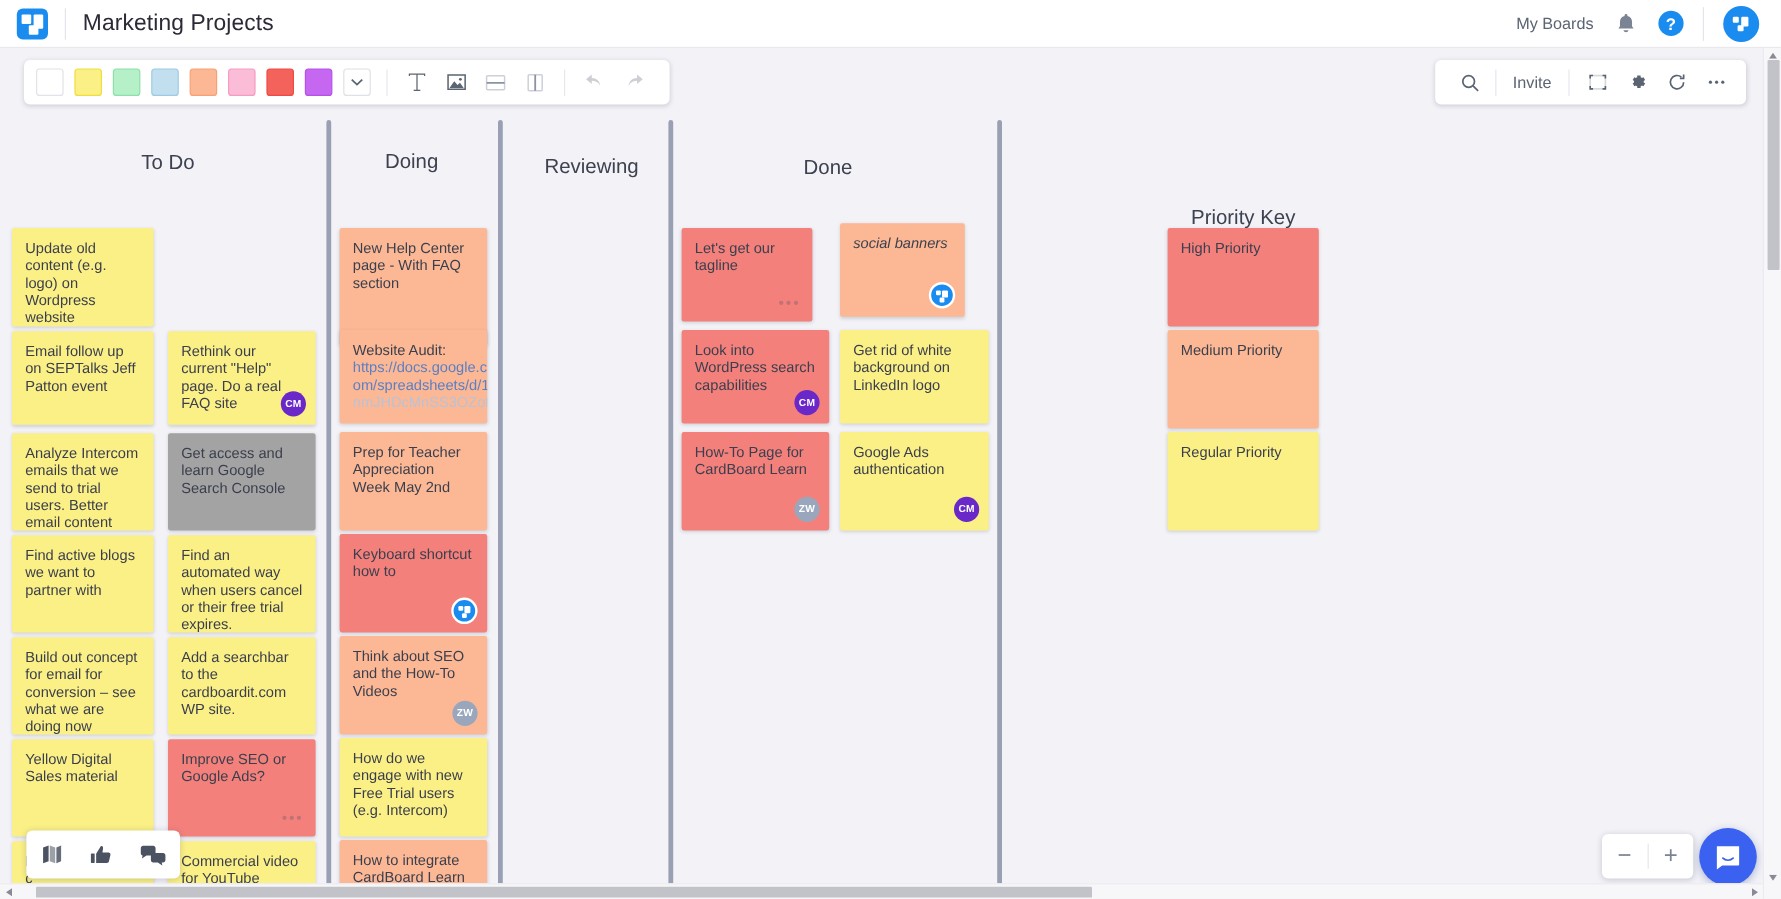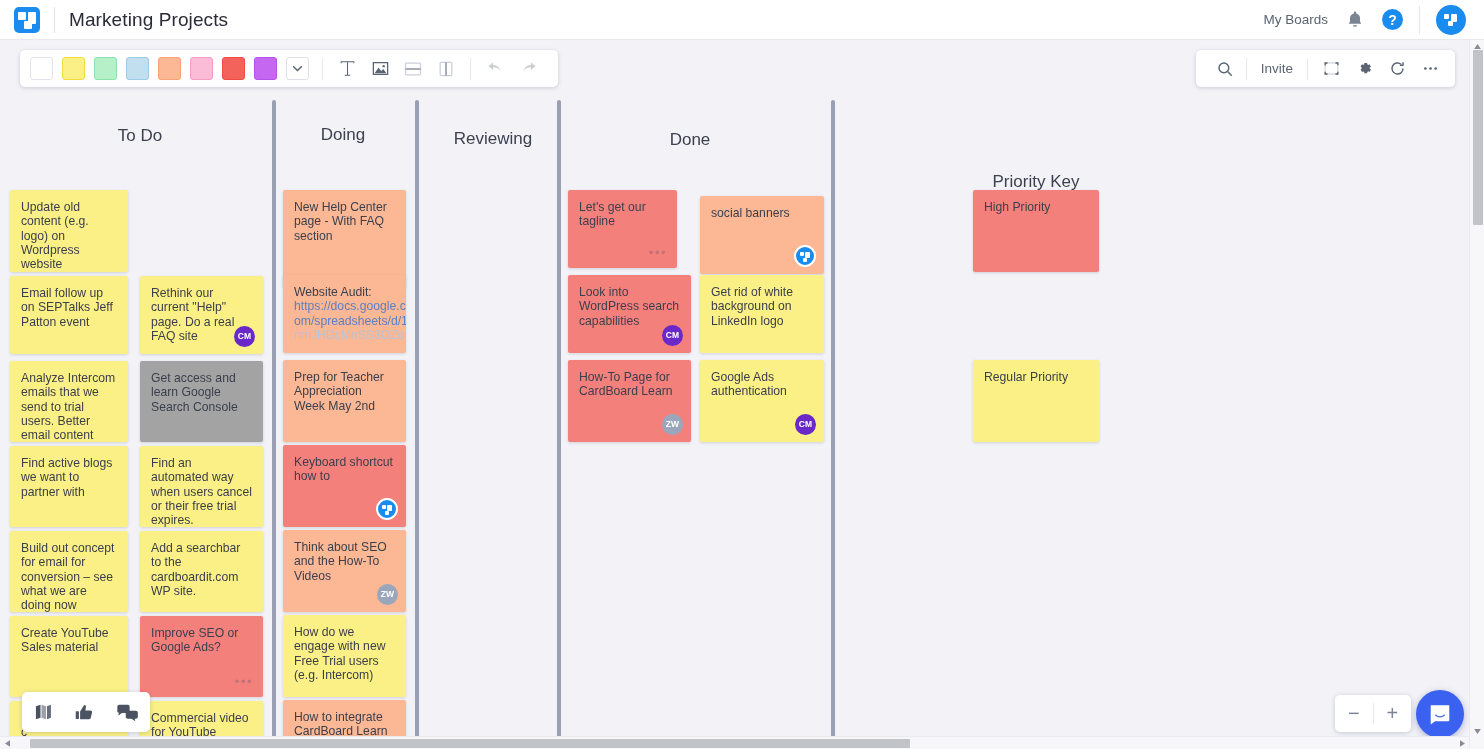--- a/index.html
+++ b/index.html
@@ -357,21 +357,21 @@
   <div class="card" style="left:140px;top:346px;width:123px;height:81px;background:#fbf086;">
     <span class="ctext">Find an automated way when users cancel or their free trial expires.</span>
   </div>
   <div class="card" style="left:10px;top:431px;width:118px;height:81px;background:#fbf086;">
     <span class="ctext">Build out concept for email for conversion – see what we are doing now</span>
   </div>
   <div class="card" style="left:140px;top:431px;width:123px;height:81px;background:#fbf086;">
     <span class="ctext">Add a searchbar to the cardboardit.com WP site.</span>
   </div>
   <div class="card" style="left:10px;top:516px;width:118px;height:81px;background:#fbf086;">
-    <span class="ctext">Create YouTube Sales material</span>
+    <span class="ctext">Yellow Digital Sales material</span>
   </div>
   <div class="card" style="left:140px;top:516px;width:123px;height:81px;background:#f4807c;">
     <span class="ctext">Improve SEO or Google Ads?</span>
     <span class="dots">•••</span>
   </div>
   <div class="card" style="left:10px;top:601px;width:118px;height:81px;background:#fbf086;">
     <span class="ctext">F
 c</span>
   </div>
   <div class="card" style="left:140px;top:601px;width:123px;height:81px;background:#fbf086;">
@@ -406,21 +406,21 @@
     <span class="ctext">How do we engage with new Free Trial users (e.g. Intercom)</span>
   </div>
   <div class="card" style="left:283px;top:600px;width:123px;height:82px;background:#fcb894;">
     <span class="ctext">How to integrate CardBoard Learn and</span>
   </div>
 
   <div class="card" style="left:568px;top:90px;width:109px;height:78px;background:#f4807c;">
     <span class="ctext">Let's get our tagline</span>
     <span class="dots">•••</span>
   </div>
-  <div class="card" style="left:700px;top:96px;width:124px;height:78px;background:#fcb894;">
+  <div class="card" style="left:700px;top:86px;width:104px;height:78px;background:#fcb894;font-style:italic;">
     <span class="ctext">social banners</span>
     <span class="avatar app">
         <i class="a"></i>
         <i class="b"></i>
         <i class="c"></i>
       </span>
   </div>
   <div class="card" style="left:568px;top:175px;width:123px;height:78px;background:#f4807c;">
     <span class="ctext">Look into WordPress search capabilities</span>
     <span class="avatar cm">CM</span>
@@ -433,20 +433,23 @@
     <span class="avatar zw">ZW</span>
   </div>
   <div class="card" style="left:700px;top:260px;width:124px;height:82px;background:#fbf086;">
     <span class="ctext">Google Ads authentication</span>
     <span class="avatar cm">CM</span>
   </div>
 
   <div class="card" style="left:973px;top:90px;width:126px;height:82px;background:#f4807c;">
     <span class="ctext">High Priority</span>
   </div>
+  <div class="card" style="left:973px;top:175px;width:126px;height:82px;background:#fcb894;">
+    <span class="ctext">Medium Priority</span>
+  </div>
   <div class="card" style="left:973px;top:260px;width:126px;height:82px;background:#fbf086;">
     <span class="ctext">Regular Priority</span>
   </div>
 </div>
 
 <div class="bottom-left-panel">
   <div class="bl-icon">
     <svg width="20" height="20" viewBox="0 0 24 24" fill="#4b5261">
       <path d="M3.5 5.2 L9 3.2v15.6l-5.5 2z"></path>
       <path d="M10.2 3.2 L15.6 5.2 v15.6 L10.2 18.8z" fill-opacity=".55"></path>

